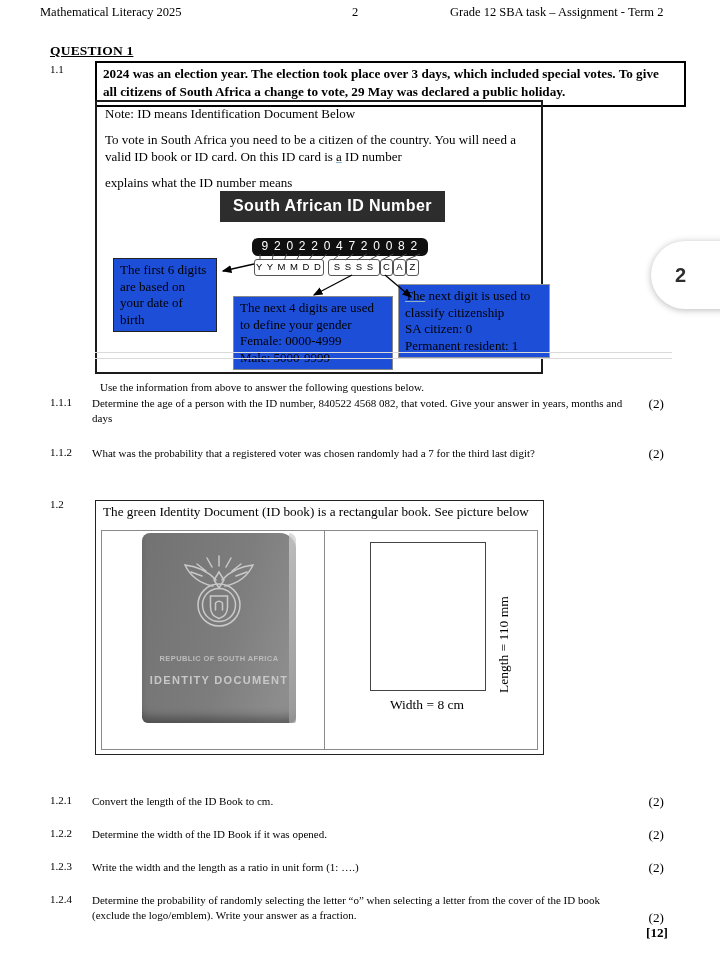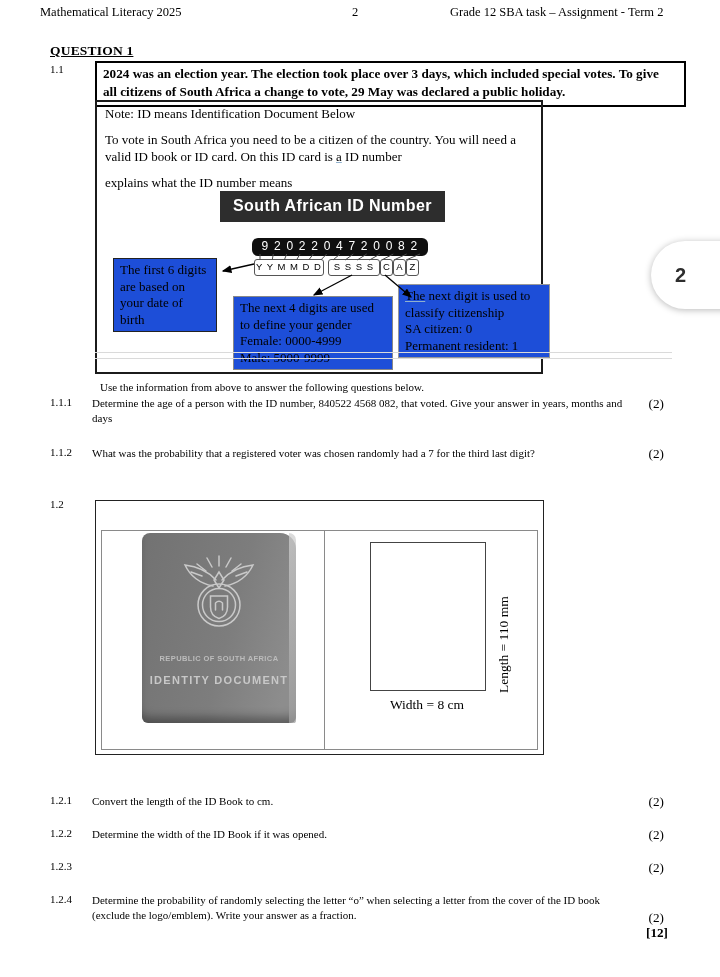--- a/index.html
+++ b/index.html
@@ -150,20 +150,21 @@
   <div class="abs qnum" style="left:50px;top:396px;">1.1.1</div>
   <div class="abs qtext" style="left:92px;top:396px;width:540px;">Determine the age of a person with the ID number, 840522 4568 082, that voted. Give your answer in years, months and days</div>
   <div class="abs marks" style="left:634px;top:396px;">(2)</div>
 
   <div class="abs qnum" style="left:50px;top:446px;">1.1.2</div>
   <div class="abs qtext" style="left:92px;top:446px;width:540px;">What was the probability that a registered voter was chosen randomly had a 7 for the third last digit?</div>
   <div class="abs marks" style="left:634px;top:446px;">(2)</div>
 
   <div class="abs qnum" style="left:50px;top:498px;">1.2</div>
   <div class="fig-box">
+    <div class="fig-caption">The green Identity Document (ID book) is a rectangular book. See picture below</div>
     <div class="fig-table">
       <div class="fig-divider"></div>
 
       <div class="book">
         <div class="book-edge"></div>
         <svg class="emblem" width="86" height="78" viewBox="0 0 86 78">
           <g stroke="#c9c9c9" stroke-width="1.5" fill="none" stroke-linecap="round">
             <path d="M43 13 V3 M36 14 L31 5 M50 14 L55 5 M30 18 L21 11 M56 18 L65 11 M26 23 L15 19 M60 23 L71 19"></path>
             <path d="M40 27 Q28 14 9 12 Q17 29 37 33"></path>
             <path d="M46 27 Q58 14 77 12 Q69 29 49 33"></path>
@@ -187,20 +188,21 @@
 
   <div class="abs qnum" style="left:50px;top:794px;">1.2.1</div>
   <div class="abs qtext" style="left:92px;top:794px;width:540px;">Convert the length of the ID Book to cm.</div>
   <div class="abs marks" style="left:634px;top:794px;">(2)</div>
 
   <div class="abs qnum" style="left:50px;top:827px;">1.2.2</div>
   <div class="abs qtext" style="left:92px;top:827px;width:540px;">Determine the width of the ID Book if it was opened.</div>
   <div class="abs marks" style="left:634px;top:827px;">(2)</div>
 
   <div class="abs qnum" style="left:50px;top:860px;">1.2.3</div>
+  <div class="abs qtext" style="left:92px;top:860px;width:540px;">Write the width and the length as a ratio in unit form (1: ….)</div>
   <div class="abs marks" style="left:634px;top:860px;">(2)</div>
 
   <div class="abs qnum" style="left:50px;top:893px;">1.2.4</div>
   <div class="abs qtext" style="left:92px;top:893px;width:538px;">Determine the probability of randomly selecting the letter “o” when selecting a letter from the cover of the ID book (exclude the logo/emblem). Write your answer as a fraction.</div>
   <div class="abs marks" style="left:634px;top:910px;">(2)</div>
   <div class="abs total" style="left:634px;top:925px;">[12]</div>
 
 </div>
 
 </body></html>

